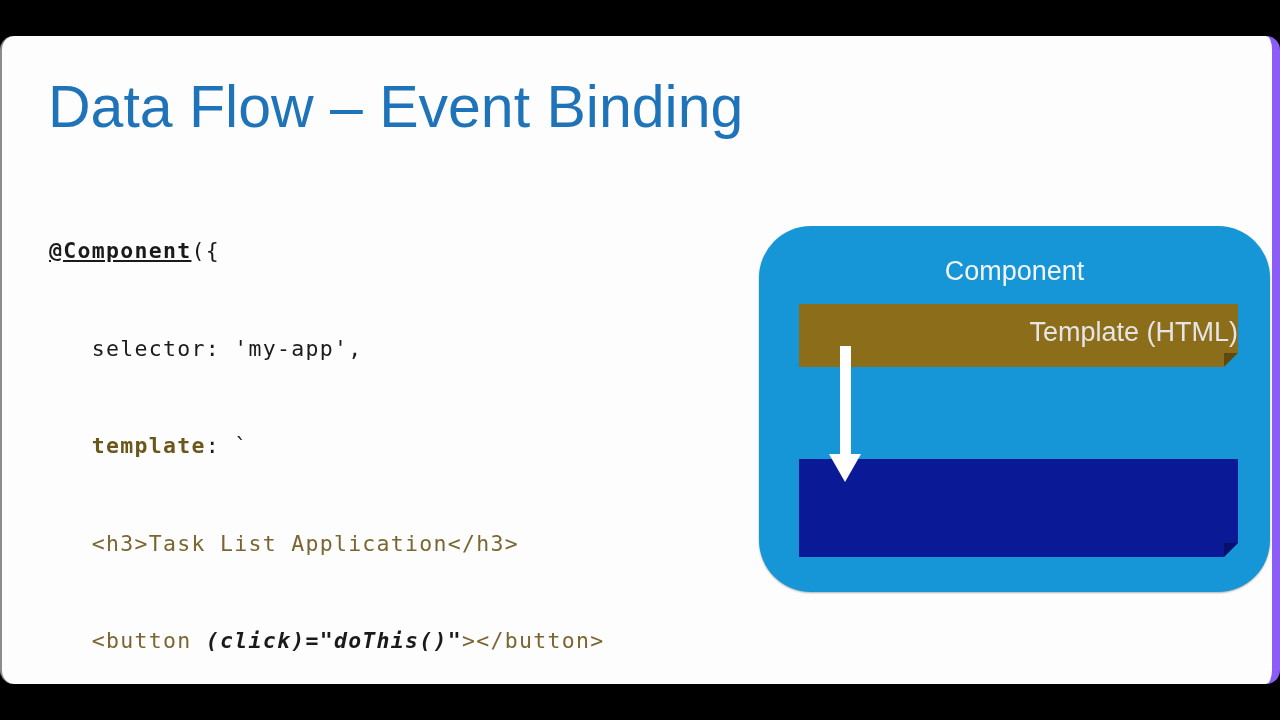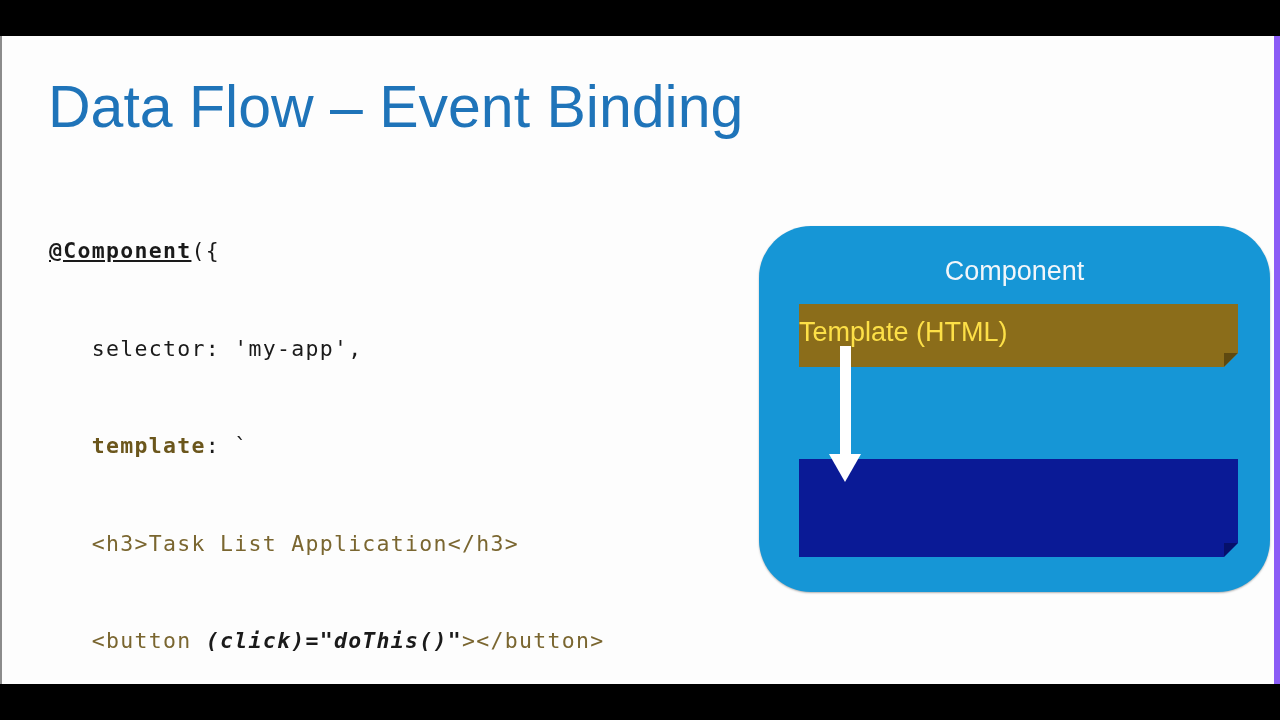--- a/index.html
+++ b/index.html
@@ -1,20 +1,20 @@
 <!DOCTYPE html>
 <html><head>
 <meta charset="utf-8">
 <style>
   html, body { margin: 0; padding: 0; }
   body { width: 1280px; height: 720px; background: #000; position: relative; overflow: hidden; }
   .slide {
     position: absolute; left: 0; top: 36px; width: 1280px; height: 648px;
     background: #fdfdfd; box-sizing: border-box;
-    border-left: 2px solid #8c8c8c; border-right: 6px solid #8b5cf6;
+    border-left: 2px solid #8c8c8c; border-right: 8px solid #8b5cf6; border-radius: 14px;
   }
   .title {
     position: absolute; left: 46px; top: 42px;
     font-family: "Liberation Sans", sans-serif; font-size: 59px; color: #1f74b9;
     white-space: nowrap; line-height: 1;
   }
   .code {
     position: absolute; left: 47px; top: 134px;
     font-family: "DejaVu Sans Mono", "Liberation Mono", monospace;
     font-size: 21.5px; line-height: 32.5px; color: #1a1a1a; white-space: pre;
@@ -33,22 +33,22 @@
   .component {
     position: absolute; left: 757px; top: 190px; width: 511px; height: 366px;
     background: #1696d6; border-radius: 52px; box-shadow: 0 1px 2px rgba(0,0,0,0.3);
   }
   .component-label {
     position: absolute; left: 0; right: 0; top: 30px; text-align: center;
     font-family: "Liberation Sans", sans-serif; font-size: 27px; color: #f2f6fa;
   }
   .box {
     position: absolute; left: 40px; width: 439px;
-    font-family: "Liberation Sans", sans-serif; font-size: 27px; color: #fde047;
-    text-align: left;
+    font-family: "Liberation Sans", sans-serif; font-size: 27px; color: #e5e5e5;
+    text-align: right;
     clip-path: polygon(0 0, 100% 0, 100% calc(100% - 14px), calc(100% - 14px) 100%, 0 100%);
   }
   .box .fold {
     position: absolute; right: 0; bottom: 0; width: 14px; height: 14px;
     clip-path: polygon(100% 0, 0 100%, 0 0);
   }
   .template-box { top: 78px; height: 63px; background: #8b6d1a; line-height: 56px; }
   .template-box .fold { background: #5e4910; }
   .class-box { top: 233px; height: 98px; background: #0a1a96; line-height: 58px; }
   .class-box .fold { background: #06106a; }

